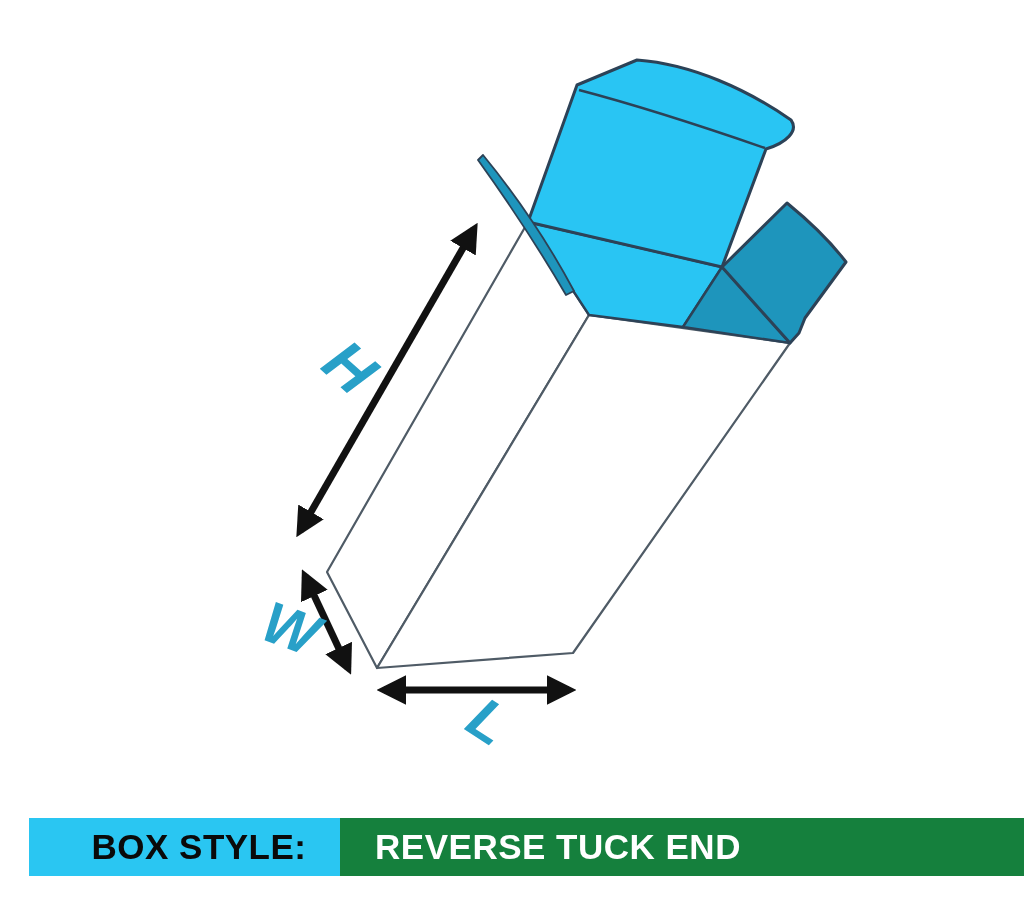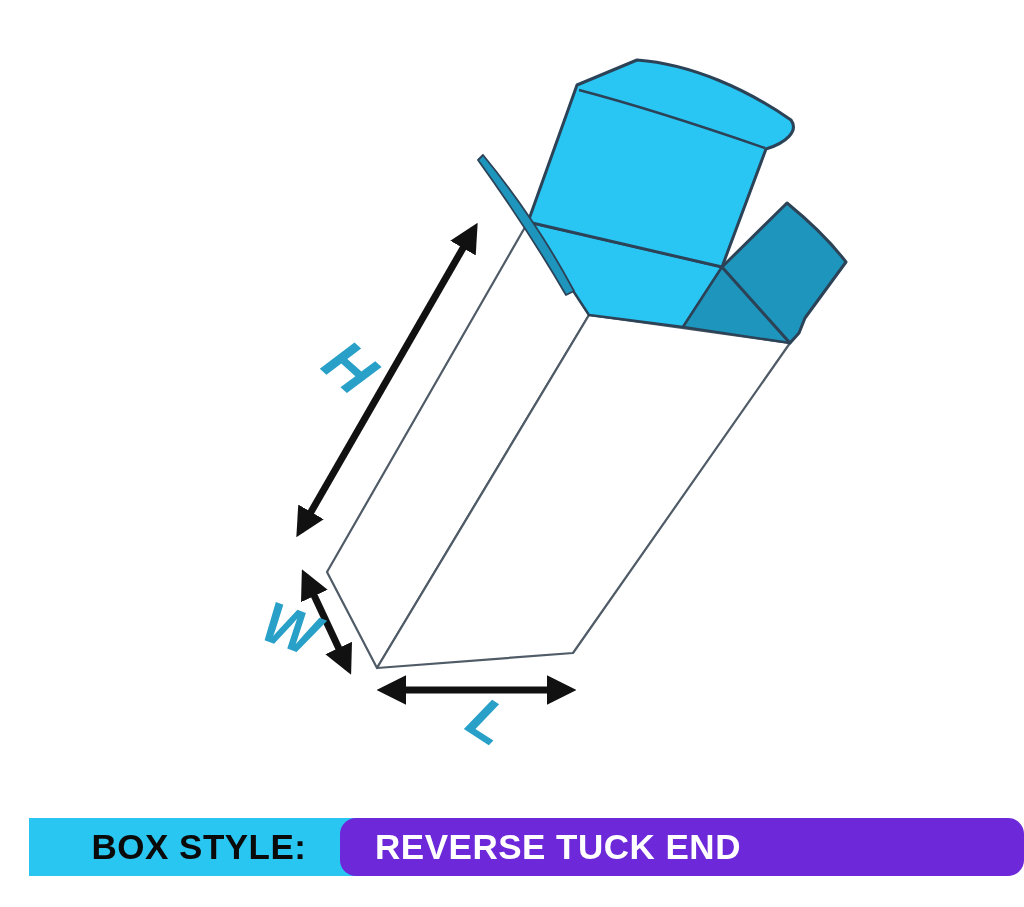--- a/index.html
+++ b/index.html
@@ -96,17 +96,17 @@
     <line x1="384" y1="690" x2="569" y2="690" stroke="#111111" stroke-width="7" marker-start="url(#arrowhead)" marker-end="url(#arrowhead)"></line>
 
     <text class="dim-label" x="350" y="367" font-size="62" fill="#28A0C8" text-anchor="middle" dominant-baseline="central" transform="rotate(42 350 367)">H</text>
     <text class="dim-label" x="291" y="628" font-size="58" fill="#28A0C8" text-anchor="middle" dominant-baseline="central" transform="rotate(20 291 628)">W</text>
     <text class="dim-label" x="489" y="721" font-size="58" fill="#28A0C8" text-anchor="middle" dominant-baseline="central" transform="rotate(33 489 721)">L</text>
   </svg>
 
   <div class="bar-left" style="background:#2AC6F2;">
     <span class="bar-label">BOX STYLE:</span>
   </div>
-  <div class="bar-right" style="background:#6d28d9;border-radius:16px;">
+  <div class="bar-right" style="background:#15803d;">
     <span class="bar-value">REVERSE TUCK END</span>
   </div>
 
 </div>
 
 </body></html>

